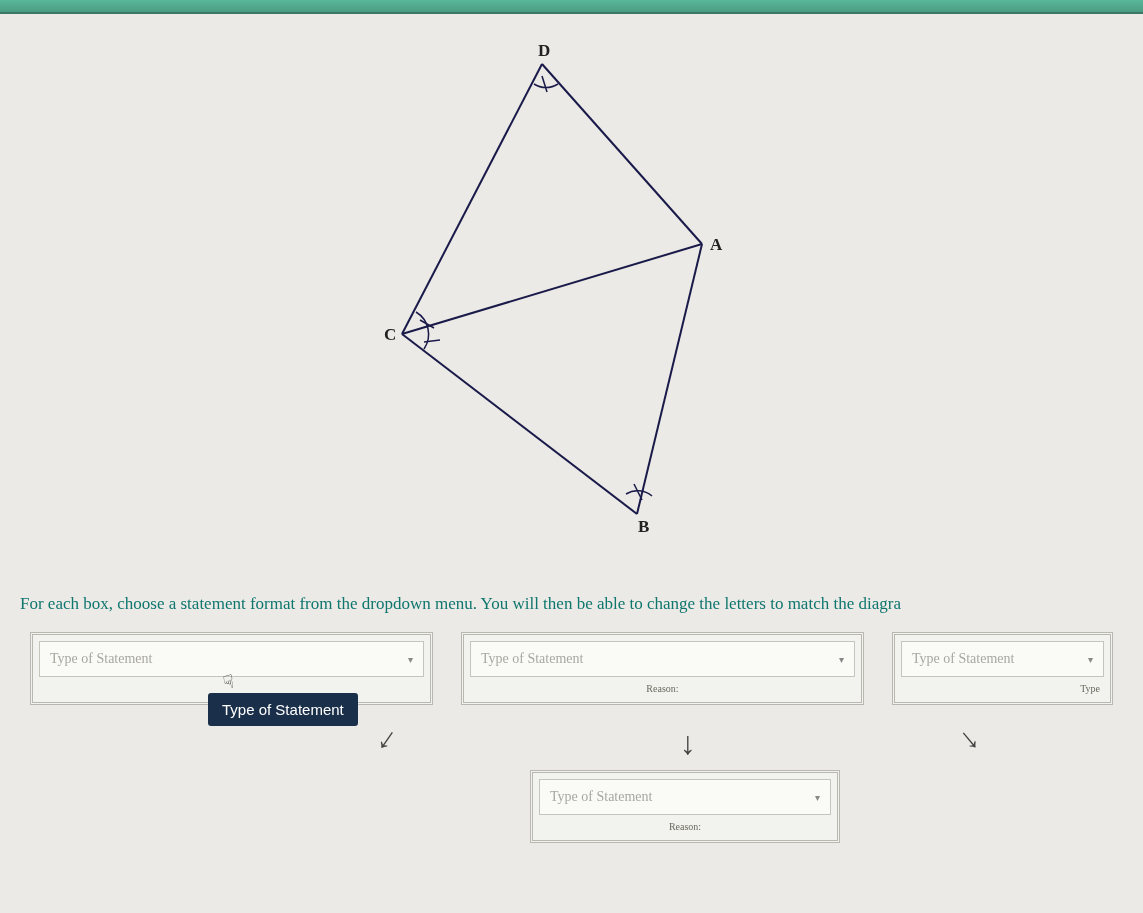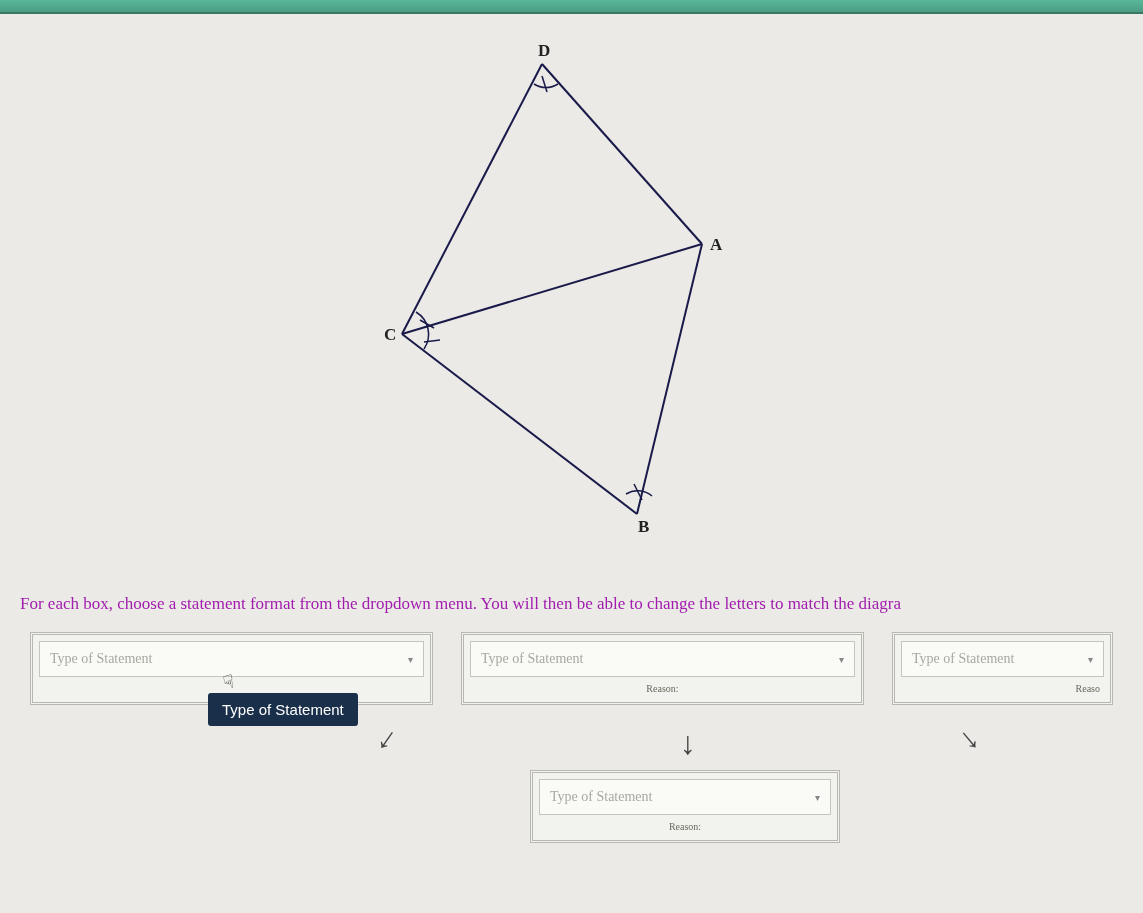--- a/index.html
+++ b/index.html
@@ -35,21 +35,21 @@
     }
     .vertex-label {
       font-family: 'Times New Roman', serif;
       font-size: 17px;
       font-weight: bold;
       fill: #222;
     }
     .instruction {
       font-family: Georgia, serif;
       font-size: 17px;
-      color: #a21caf;
+      color: #0f766e;
       padding: 20px 20px 18px 20px;
       text-align: left;
       white-space: nowrap;
     }
     .boxes-row {
       display: flex;
       gap: 28px;
       padding: 0 30px;
       position: relative;
     }
@@ -185,21 +185,21 @@
         <span class="dropdown-caret">▾</span>
       </div>
       <div class="reason-label">Reason:</div>
     </div>
 
     <div class="proof-box cut">
       <div class="dropdown">
         <span>Type of Statement</span>
         <span class="dropdown-caret">▾</span>
       </div>
-      <div class="reason-label" style="text-align:right; padding-right:4px;">Reaso</div>
+      <div class="reason-label" style="text-align:right; padding-right:4px;">Type</div>
     </div>
   </div>
 
   <div class="arrows-row">
     <div class="arrow a1">↓</div>
     <div class="arrow a2">↓</div>
     <div class="arrow a3">↓</div>
 
     <div class="bottom-box-wrap">
       <div class="bottom-box">

